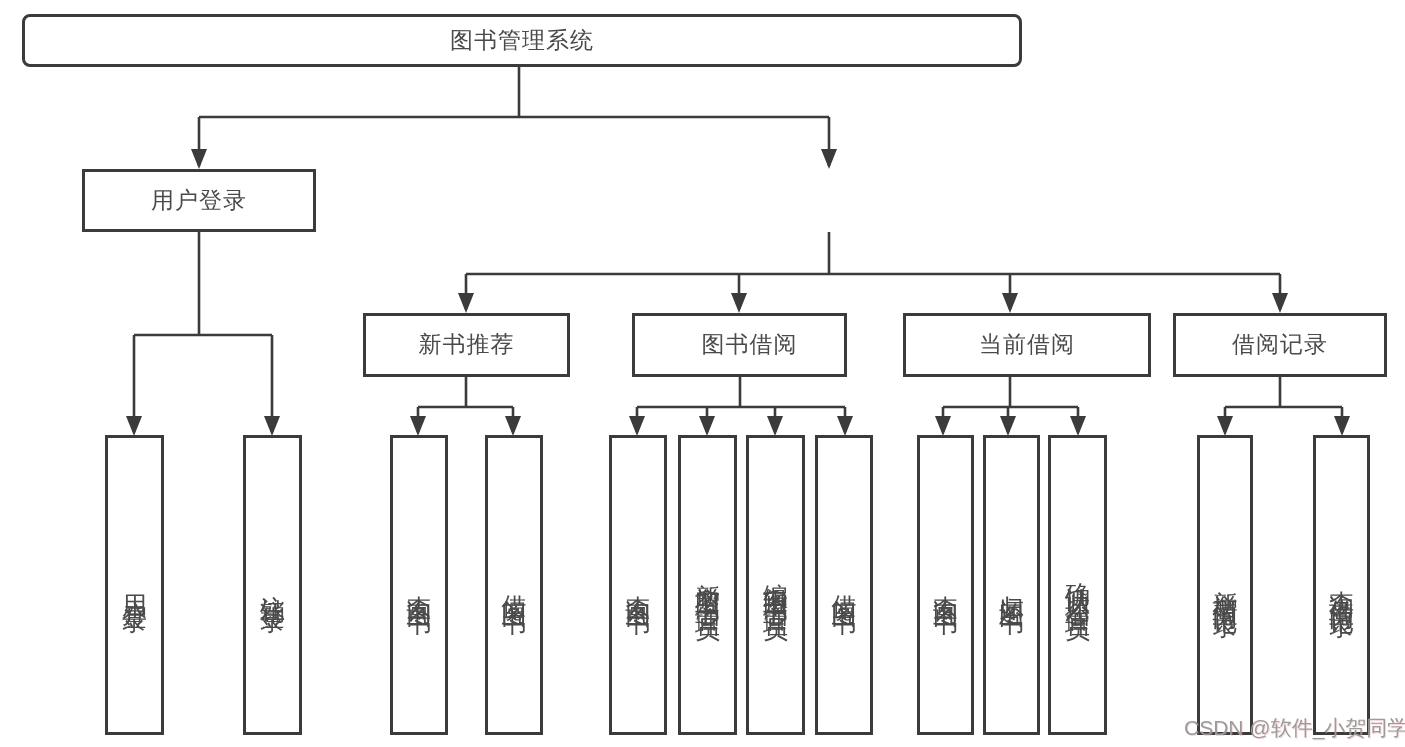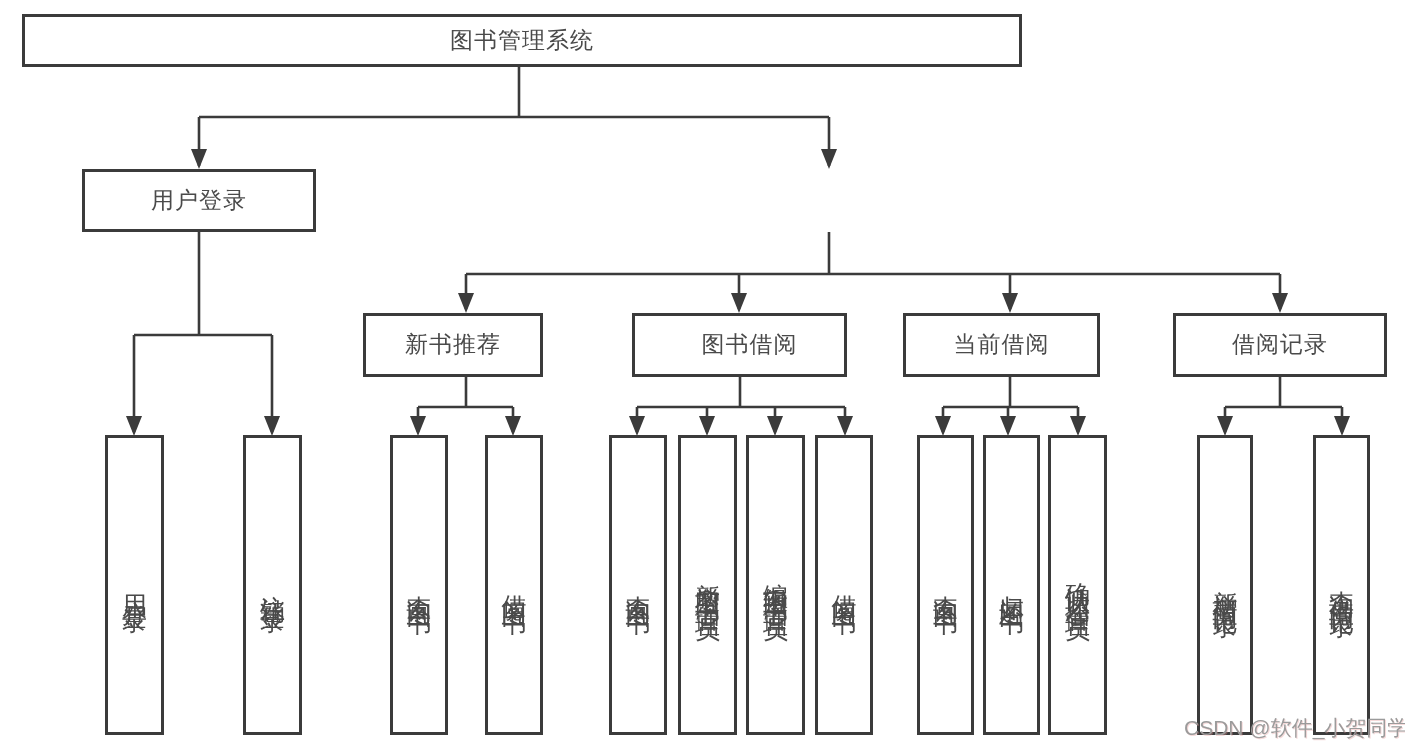--- a/index.html
+++ b/index.html
@@ -101,27 +101,27 @@
       <polygon points="707,436 699,416 715,416" fill="#3b3b3b"></polygon>
       <polygon points="775,436 767,416 783,416" fill="#3b3b3b"></polygon>
       <polygon points="845,436 837,416 853,416" fill="#3b3b3b"></polygon>
       <polygon points="943,436 935,416 951,416" fill="#3b3b3b"></polygon>
       <polygon points="1008,436 1000,416 1016,416" fill="#3b3b3b"></polygon>
       <polygon points="1078,436 1070,416 1086,416" fill="#3b3b3b"></polygon>
       <polygon points="1225,436 1217,416 1233,416" fill="#3b3b3b"></polygon>
       <polygon points="1342,436 1334,416 1350,416" fill="#3b3b3b"></polygon>
     </svg>
 
-  <div class="box" style="left:22px; top:14px; width:1000px; height:53px;">图书管理系统</div>
+  <div class="box" style="left:22px; top:14px; width:1000px; height:53px;border-radius:8px;">图书管理系统</div>
 
   <div class="box" style="left:82px; top:169px; width:234px; height:63px;">用户登录</div>
 
-  <div class="box" style="left:363px; top:313px; width:180px; height:64px;">新书推荐</div>
+  <div class="box" style="left:363px; top:313px; width:207px; height:64px;">新书推荐</div>
   <div class="box" style="left:632px; top:313px; width:215px; height:64px;padding-left:20px;">图书借阅</div>
-  <div class="box" style="left:903px; top:313px; width:197px; height:64px;">当前借阅</div>
+  <div class="box" style="left:903px; top:313px; width:248px; height:64px;">当前借阅</div>
   <div class="box" style="left:1173px; top:313px; width:214px; height:64px;text-align:center;">借阅记录</div>
 
   <div class="box vbox" style="left:105px; top:435px; width:59px; height:300px;">用户登录</div>
   <div class="box vbox" style="left:243px; top:435px; width:59px; height:300px;">注销登录</div>
 
   <div class="box vbox" style="left:390px; top:435px; width:58px; height:300px;">查询图书</div>
   <div class="box vbox" style="left:485px; top:435px; width:58px; height:300px;">借阅图书</div>
 
   <div class="box vbox" style="left:609px; top:435px; width:58px; height:300px;">查询图书</div>
   <div class="box vbox" style="left:678px; top:435px; width:59px; height:300px;">新增图书（管理员）</div>

